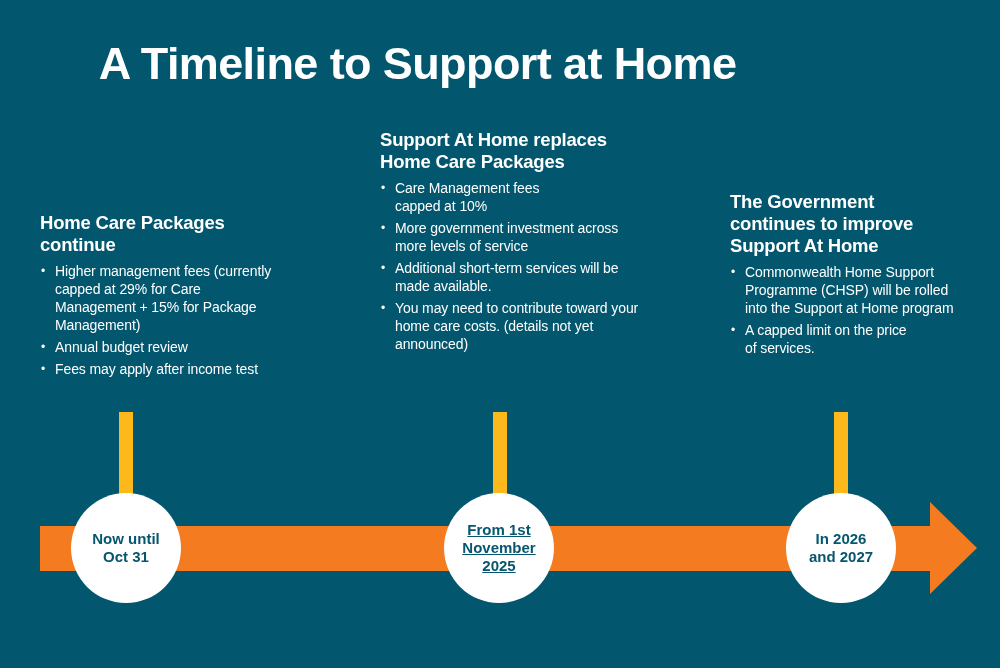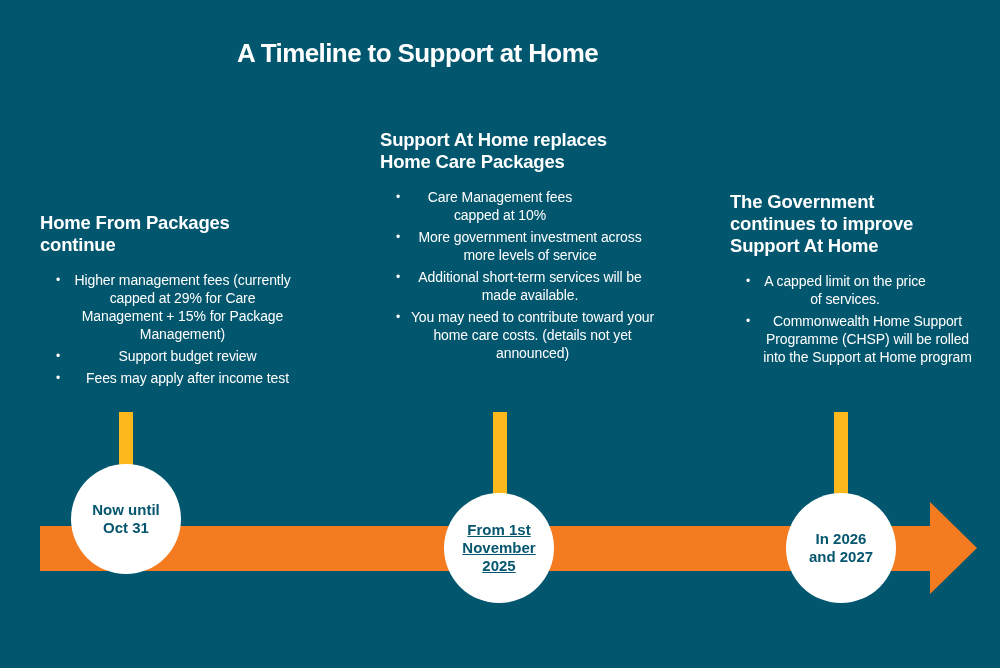--- a/index.html
+++ b/index.html
@@ -5,29 +5,29 @@
     html, body { margin: 0; padding: 0; }
     body {
       width: 1000px; height: 668px; overflow: hidden;
       background: #02566e;
       font-family: "Liberation Sans", "DejaVu Sans", sans-serif;
       position: relative;
       color: #ffffff;
     }
     .title {
       position: absolute; left: 0; top: 38px; width: 835px;
-      text-align: center; font-size: 26px; font-weight: bold;
+      text-align: center; font-size: 45px; font-weight: bold;
       letter-spacing: -0.6px; color: #ffffff;
     }
     .block { position: absolute; }
     .block h2 {
       margin: 0 0 6px 0; color: #ffffff; font-size: 18.5px; font-weight: bold;
       line-height: 22px; letter-spacing: -0.2px;
     }
-    .block ul { list-style: none; margin: 15px; padding: 0; text-align: center; }
+    .block ul { list-style: none; margin: 0; padding: 0; }
     .block li {
       position: relative; padding-left: 15px; font-size: 14px; line-height: 18px;
       margin-bottom: 4px; color: #ffffff; letter-spacing: -0.1px;
     }
     .block li::before {
       content: "\2022"; position: absolute; left: 1px; top: 0; font-size: 12px;
     }
     #block1 { left: 40px; top: 212px; width: 280px; }
     #block2 { left: 380px; top: 129px; width: 270px; }
     #block3 { left: 730px; top: 191px; width: 260px; }
@@ -46,53 +46,53 @@
     }
     .circle {
       position: absolute; width: 110px; height: 110px; border-radius: 50%;
       background: #ffffff; display: flex; align-items: center; justify-content: center;
       text-align: center; color: #05566e; font-weight: bold; font-size: 15px;
       line-height: 18px; white-space: pre-line;
     }
     #stem1 { left: 119px; }
     #stem2 { left: 493px; }
     #stem3 { left: 834px; }
-    #circle1 { left: 71px; top: 464px; justify-content: center; }
+    #circle1 { left: 71px; top: 493px; justify-content: center; }
     #circle2 { left: 444px; top: 493px; text-decoration: underline; }
     #circle3 { left: 786px; top: 493px; }
   </style>
 </head>
 <body>
 
 <div class="title">A Timeline to Support at Home</div>
 
 <div class="block" id="block1">
-  <h2 style="width:190px">Home From Packages continue</h2>
+  <h2 style="width:190px">Home Care Packages continue</h2>
   <ul>
     <li style="width:225px">Higher management fees (currently capped at 29% for Care Management + 15% for Package Management)</li>
-    <li>Support budget review</li>
+    <li>Annual budget review</li>
     <li>Fees may apply after income test</li>
   </ul>
 </div>
 
 <div class="block" id="block2">
   <h2 style="width:250px">Support At Home replaces Home Care Packages</h2>
   <ul>
     <li style="width:180px">Care Management fees capped at 10%</li>
     <li style="width:240px">More government investment across more levels of service</li>
     <li style="width:240px">Additional short-term services will be made available.</li>
     <li style="width:245px">You may need to contribute toward your home care costs. (details not yet announced)</li>
   </ul>
 </div>
 
 <div class="block" id="block3">
   <h2 style="width:200px">The Government continues to improve Support At Home</h2>
   <ul>
+    <li style="width:215px">Commonwealth Home Support Programme (CHSP) will be rolled into the Support at Home program</li>
     <li style="width:170px">A capped limit on the price of services.</li>
-    <li style="width:215px">Commonwealth Home Support Programme (CHSP) will be rolled into the Support at Home program</li>
   </ul>
 </div>
 
 <div class="arrow-bar"></div>
 <div class="arrow-head"></div>
 
 <div class="stem" id="stem1"></div>
 <div class="stem" id="stem2"></div>
 <div class="stem" id="stem3"></div>
 

